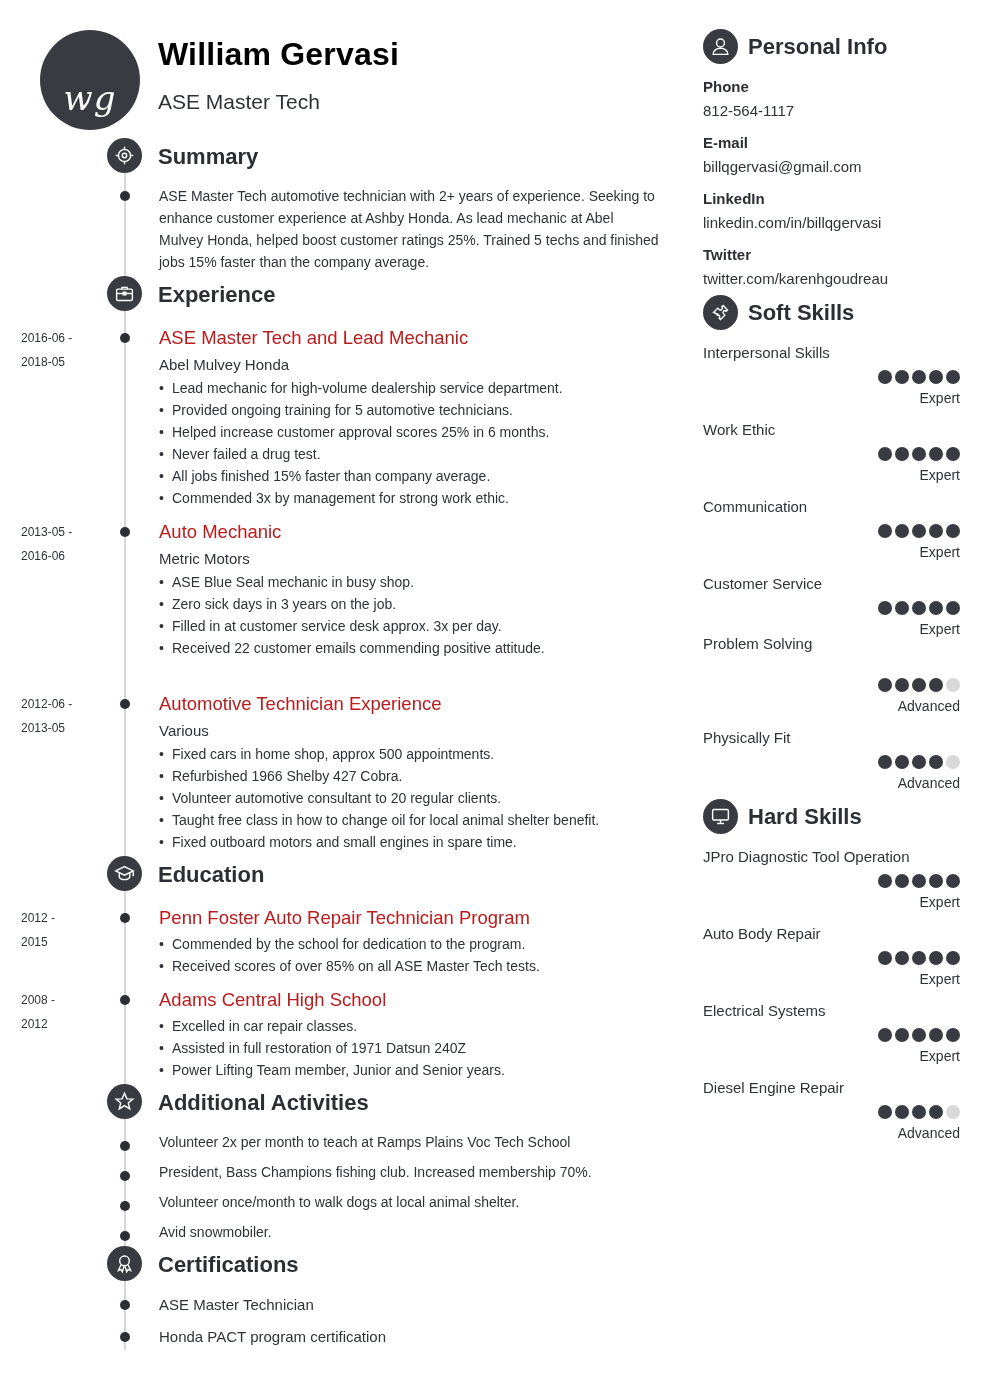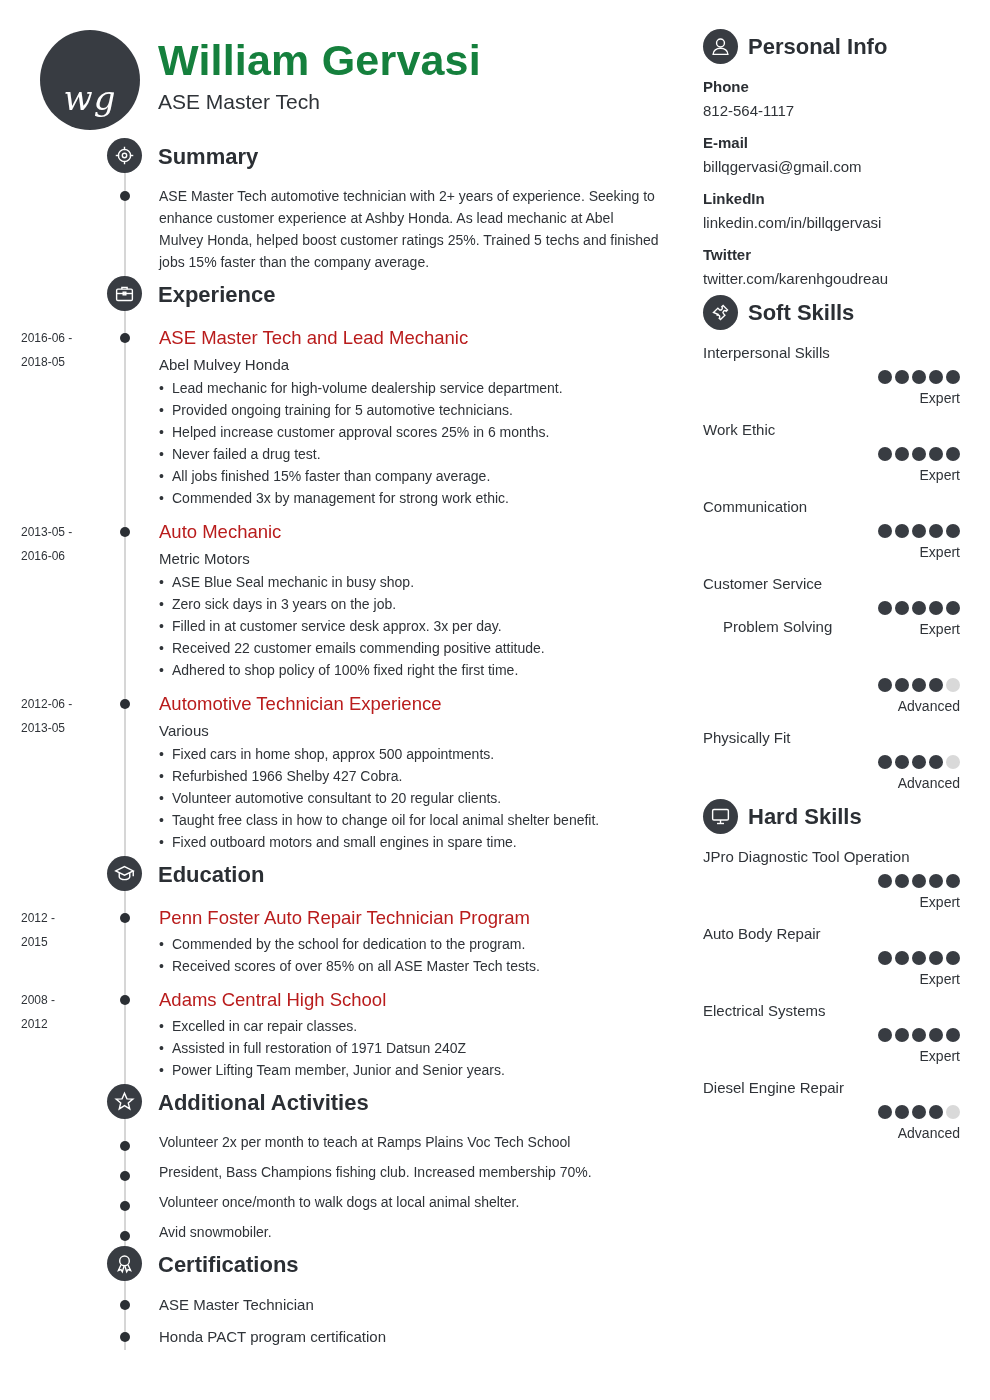--- a/index.html
+++ b/index.html
@@ -2,21 +2,21 @@
 <html><head>
   <meta charset="utf-8">
   <style>
     * { box-sizing: border-box; margin: 0; padding: 0; }
     html, body { width: 990px; height: 1400px; background: #ffffff; overflow: hidden; }
     body { font-family: "Liberation Sans", sans-serif; color: #2f3338; position: relative; }
 
     
     .avatar { position: absolute; left: 40px; top: 30px; width: 100px; height: 100px; border-radius: 50%; background: #383c42; }
     .avatar-initials { position: absolute; left: 0; right: 0; top: 48px; text-align: center; color: #ffffff; font-family: "DejaVu Serif", serif; font-style: italic; font-size: 34px; letter-spacing: 1px; }
-    .name { position: absolute; left: 158px; top: 36px; font-size: 43px; font-weight: bold; color: #15803d; letter-spacing: 0.2px; }
+    .name { position: absolute; left: 158px; top: 36px; font-size: 32px; font-weight: bold; color: #000000; letter-spacing: 0.2px; }
     .subtitle { position: absolute; left: 158px; top: 90px; font-size: 21px; color: #2f3338; }
 
     
     .timeline-line { position: absolute; left: 124px; top: 160px; width: 2px; height: 1190px; background: #d6d6d6; }
     .sec-icon { position: absolute; left: 107px; width: 35px; height: 35px; border-radius: 50%; background: #383c42; display: flex; align-items: center; justify-content: center; }
     .sec-icon svg { width: 21px; height: 21px; }
     .sec-title { position: absolute; left: 158px; font-size: 22px; font-weight: bold; color: #2b2f34; }
     .dot { position: absolute; left: 120px; width: 10px; height: 10px; border-radius: 50%; background: #2b2f34; }
     .text { position: absolute; left: 159px; font-size: 14px; color: #2f3338; line-height: 22px; }
     .date { position: absolute; left: 21px; font-size: 12px; color: #2f3338; line-height: 24px; }
@@ -99,21 +99,20 @@
   <div>2016-06</div>
 </div>
 <div class="dot" style="top:527px"></div>
 <div class="job-title" style="top:521px">Auto Mechanic</div>
 <div class="company" style="top:550px">Metric Motors</div>
 <ul class="bullets" style="top:571px">
   <li>ASE Blue Seal mechanic in busy shop.</li>
   <li>Zero sick days in 3 years on the job.</li>
   <li>Filled in at customer service desk approx. 3x per day.</li>
   <li>Received 22 customer emails commending positive attitude.</li>
-  <li>Adhered to shop policy of 100% fixed right the first time.</li>
 </ul>
 
 <div class="date" style="top:692px">
   <div>2012-06 -</div>
   <div>2013-05</div>
 </div>
 <div class="dot" style="top:699px"></div>
 <div class="job-title" style="top:693px">Automotive Technician Experience</div>
 <div class="company" style="top:722px">Various</div>
 <ul class="bullets" style="top:743px">
@@ -238,21 +237,21 @@
     <div class="skill-level" style="top: 544px;">Expert</div>
     <div class="skill-name" style="top: 575px;">Customer Service</div>
     <div class="skill-dots" style="top: 601px;">
       <span></span>
       <span></span>
       <span></span>
       <span></span>
       <span></span>
     </div>
     <div class="skill-level" style="top: 621px;">Expert</div>
-    <div class="skill-name" style="top: 618px; margin-left: 20px;">Problem Solving</div>
+    <div class="skill-name" style="top: 635px;">Problem Solving</div>
     <div class="skill-dots" style="top: 678px;">
       <span></span>
       <span></span>
       <span></span>
       <span></span>
       <span class="off"></span>
     </div>
     <div class="skill-level" style="top: 698px;">Advanced</div>
     <div class="skill-name" style="top: 729px;">Physically Fit</div>
     <div class="skill-dots" style="top: 755px;">

